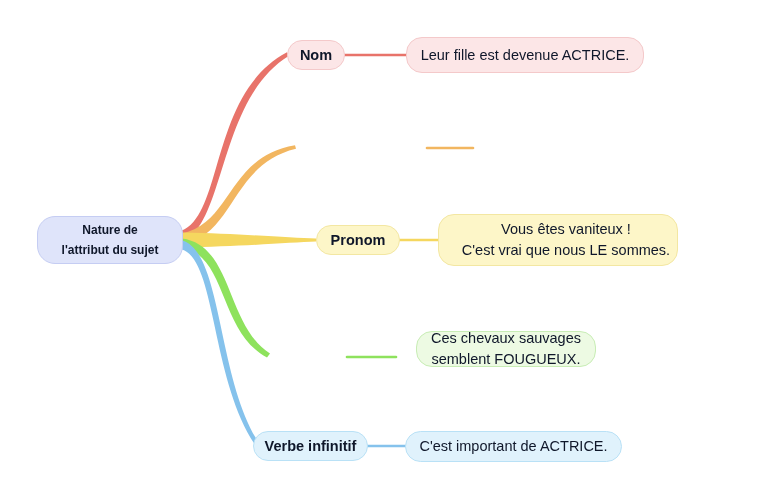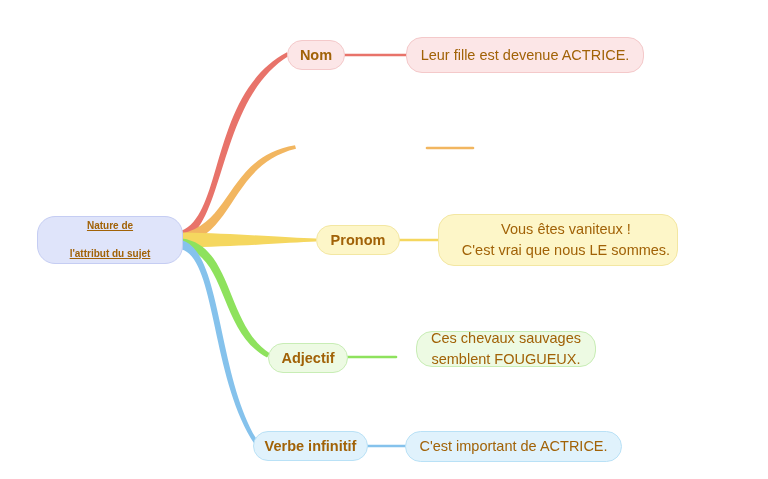--- a/index.html
+++ b/index.html
@@ -5,26 +5,26 @@
   html,body{margin:0;padding:0;background:#ffffff;}
   .canvas{
     position:relative;width:768px;height:479px;background:#ffffff;overflow:hidden;
     font-family:"Liberation Sans",sans-serif;
   }
   .curves{position:absolute;left:0;top:0;width:768px;height:479px;}
   .branch-main{fill:var(--line);stroke:none;}
   .branch-link{stroke:var(--line);stroke-width:2.6;fill:none;stroke-linecap:round;}
   .node{
     position:absolute;display:flex;align-items:center;justify-content:center;
-    text-align:center;box-sizing:border-box;color:#a16207;
+    text-align:center;box-sizing:border-box;color:#0f172a;
     background:var(--fill);border:1.5px solid var(--border);
   }
   .topic{font-weight:bold;border-radius:15px;font-size:14.5px;}
   .leaf{border-radius:16px;font-size:14.5px;line-height:21px;white-space:pre-line;}
-  .rootnode{border-radius:18px;font-weight:bold;font-size:10px;line-height:28px;white-space:pre-line;text-decoration:underline;}
+  .rootnode{border-radius:18px;font-weight:bold;font-size:12px;line-height:20px;white-space:pre-line;}
   
   .n-root{left:37px;top:216px;width:146px;height:48px;}
   .n-nom-t{left:287px;top:40px;width:58px;height:30px;}
   .n-nom-l{left:406px;top:37px;width:238px;height:36px;}
   .n-gn-t{left:295px;top:132px;width:133px;height:32px;}
   .n-gn-l{left:472px;top:122px;width:276px;height:50px;}
   .n-pro-t{left:316px;top:225px;width:84px;height:30px;}
   .n-pro-l{left:438px;top:214px;width:240px;height:52px;padding-left:16px;}
   .n-adj-t{left:268px;top:343px;width:80px;height:30px;}
   .n-adj-l{left:416px;top:331px;width:180px;height:36px;}
@@ -73,23 +73,20 @@
 
 
   <div class="node topic n-pro-t" style="--line: #f5d75f; --fill: #fdf6c8; --border: #f3e7a2;">
     <span>Pronom</span>
   </div>
   <div class="node leaf n-pro-l" style="--line: #f5d75f; --fill: #fdf6c8; --border: #f3e7a2;">
     <span>Vous êtes vaniteux !
 C'est vrai que nous LE sommes.</span>
   </div>
 
-  <div class="node topic n-adj-t" style="--line: #8ee25d; --fill: #edfae3; --border: #c8edb5;">
-    <span>Adjectif</span>
-  </div>
   <div class="node leaf n-adj-l" style="--line: #8ee25d; --fill: #edfae3; --border: #c8edb5;">
     <span>Ces chevaux sauvages
 semblent FOUGUEUX.</span>
   </div>
 
   <div class="node topic n-vi-t" style="--line: #85c2ec; --fill: #e0f2fc; --border: #b9e1f6;">
     <span>Verbe infinitif</span>
   </div>
   <div class="node leaf n-vi-l" style="--line: #85c2ec; --fill: #e0f2fc; --border: #b9e1f6;">
     <span>C'est important de ACTRICE.</span>

